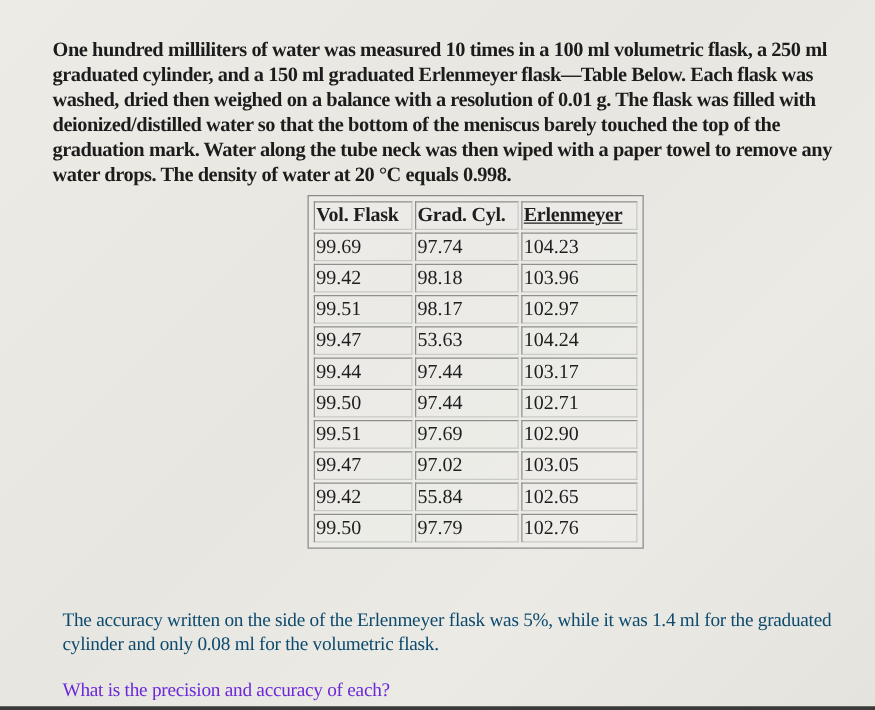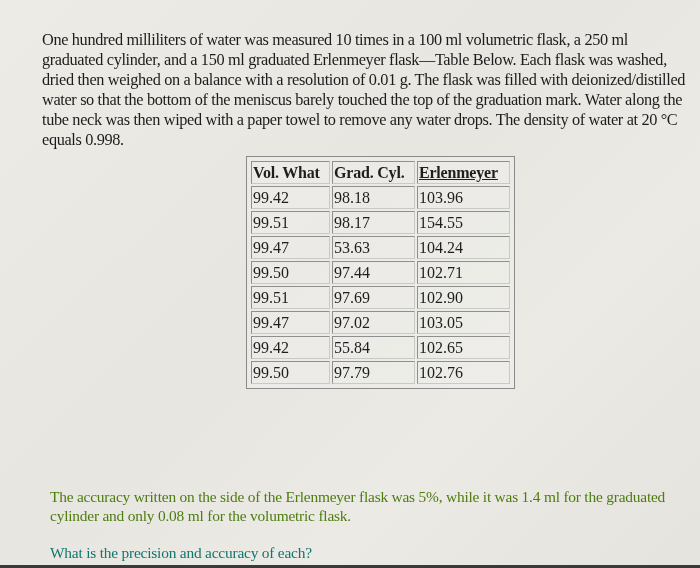--- a/index.html
+++ b/index.html
@@ -5,75 +5,85 @@
   html, body { margin: 0; padding: 0; }
   body {
     width: 700px; height: 568px; overflow: hidden;
     background: linear-gradient(135deg, #ecebe6 0%, #e7e6e1 45%, #ebeae5 70%, #e4e3de 100%);
     font-family: "Liberation Serif", "DejaVu Serif", serif;
     color: #1e1e1e;
     position: relative;
   }
   .intro {
     position: absolute; left: 42px; top: 14px; width: 650px;
-    font-size: 16.3px; line-height: 20px; font-weight: normal;
+    font-size: 16.3px; line-height: 20px; font-weight: bold;
     letter-spacing: -0.35px; color: #1c1c1c;
   }
   .tbl-wrap {
     position: absolute; left: 246px; top: 156px;
     border: 1px solid #8a8a8a; padding: 2px; background: rgba(245,245,242,0.3);
   }
   table { border-collapse: separate; border-spacing: 2px; font-size: 16px; }
   th, td {
     border-top: 1px solid #8f8f8f; border-left: 1px solid #8f8f8f;
     border-right: 1px solid #c9c9c6; border-bottom: 1px solid #c9c9c6;
     padding: 0 2px 0 1px; text-align: left; height: 21px; line-height: 21px;
   }
   th { font-weight: bold; letter-spacing: -0.2px; }
   td { font-weight: normal; }
   .col1 { width: 74px; } .col2 { width: 78px; } .col3 { width: 88px; text-decoration: underline; }
   .footer1 {
     position: absolute; left: 50px; top: 472px; width: 640px;
-    font-size: 15.4px; line-height: 19px; color: #4d7c0f; letter-spacing: -0.2px;
+    font-size: 15.4px; line-height: 19px; color: #0c4a6e; letter-spacing: -0.2px;
   }
   .footer2 {
     position: absolute; left: 50px; top: 528px;
-    font-size: 15.4px; line-height: 19px; color: #0f766e; letter-spacing: -0.2px;
+    font-size: 15.4px; line-height: 19px; color: #6d28d9; letter-spacing: -0.2px;
   }
   .bottom-bar { position: absolute; left: 0; right: 0; bottom: 0; height: 3px; background: #3a3a3a; }
 </style>
 </head>
 <body>
 
 <p class="intro">One hundred milliliters of water was measured 10 times in a 100 ml volumetric flask, a 250 ml graduated cylinder, and a 150 ml graduated Erlenmeyer flask—Table Below. Each flask was washed, dried then weighed on a balance with a resolution of 0.01 g. The flask was filled with deionized/distilled water so that the bottom of the meniscus barely touched the top of the graduation mark. Water along the tube neck was then wiped with a paper towel to remove any water drops. The density of water at 20 °C equals 0.998.</p>
 
 <div class="tbl-wrap">
   <table>
     <thead>
       <tr>
-        <th class="col1">Vol. What</th>
+        <th class="col1">Vol. Flask</th>
         <th class="col2">Grad. Cyl.</th>
         <th class="col3">Erlenmeyer</th>
       </tr>
     </thead>
     <tbody id="tbody">
+        <tr>
+          <td>99.69</td>
+          <td>97.74</td>
+          <td>104.23</td>
+        </tr>
         <tr>
           <td>99.42</td>
           <td>98.18</td>
           <td>103.96</td>
         </tr>
         <tr>
           <td>99.51</td>
           <td>98.17</td>
-          <td>154.55</td>
+          <td>102.97</td>
         </tr>
         <tr>
           <td>99.47</td>
           <td>53.63</td>
           <td>104.24</td>
+        </tr>
+        <tr>
+          <td>99.44</td>
+          <td>97.44</td>
+          <td>103.17</td>
         </tr>
         <tr>
           <td>99.50</td>
           <td>97.44</td>
           <td>102.71</td>
         </tr>
         <tr>
           <td>99.51</td>
           <td>97.69</td>
           <td>102.90</td>

